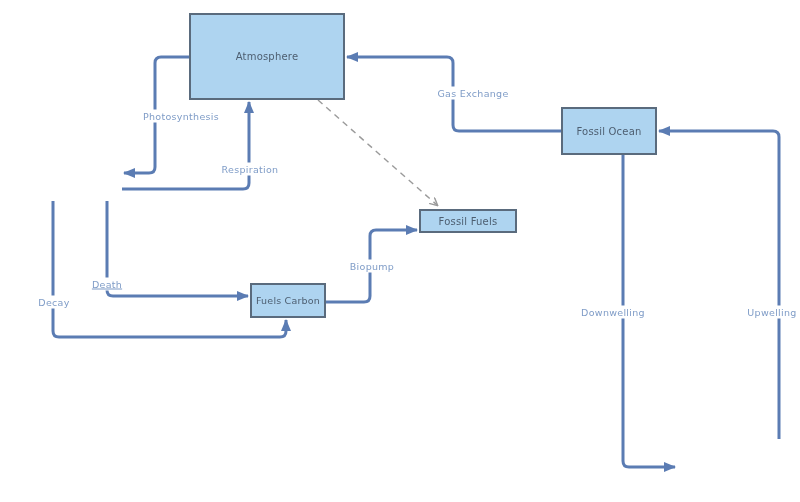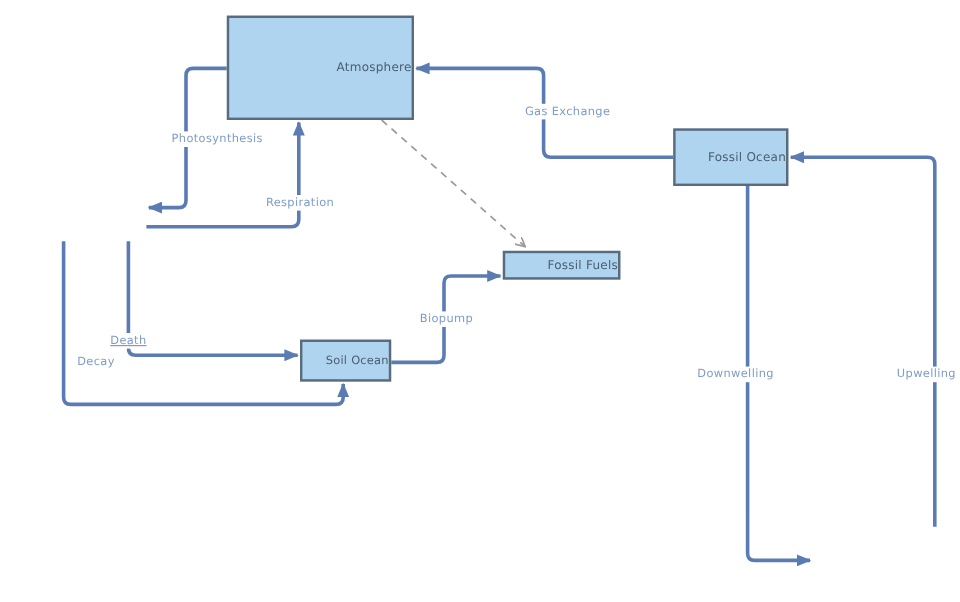--- a/index.html
+++ b/index.html
@@ -7,36 +7,36 @@
     --connector:#5b7cb3; --edge-label-text:#7f9cc7; --dashed:#9a9a9a; --canvas-bg:#ffffff;
   }
   html,body{margin:0;padding:0;}
   body{font-family:"DejaVu Sans","Liberation Sans",sans-serif;}
   .canvas{position:relative;width:800px;height:502px;background:var(--canvas-bg);overflow:hidden;}
   svg.edges{position:absolute;left:0;top:0;width:800px;height:502px;}
   svg.edges path.conn{fill:none;stroke:var(--connector);stroke-width:3;}
   svg.edges path.dash{fill:none;stroke:var(--dashed);stroke-width:1.4;stroke-dasharray:6 5;}
   #ah-tri{fill:var(--connector);}
   #ah-open-line{fill:none;stroke:var(--dashed);stroke-width:1.4;}
-  .node{position:absolute;display:flex;align-items:center;justify-content:flex-end;
+  .node{position:absolute;display:flex;align-items:center;justify-content:center;
         background:var(--node-fill);border:2px solid var(--node-border);box-sizing:border-box;
         color:var(--node-text);font-size:10px;letter-spacing:0.2px;white-space:nowrap;}
   .n-atmosphere{left:189px;top:13px;width:156px;height:87px;}
   .n-terrestrial{left:12px;top:148px;width:110px;height:53px;font-size:9.5px;}
   .n-surface{left:561px;top:107px;width:96px;height:48px;}
   .n-fossil{left:419px;top:209px;width:98px;height:24px;}
   .n-soil{left:250px;top:283px;width:76px;height:35px;font-size:9.5px;}
   .n-deep{left:677px;top:439px;width:110px;height:56px;}
   .edge-label{position:absolute;transform:translate(-50%,-50%);background:var(--canvas-bg);
         color:var(--edge-label-text);font-size:9.5px;letter-spacing:0.3px;padding:1px 3px;white-space:nowrap;}
   .l-photosynthesis{left:154px;top:116px;margin-left:27px;}
   .l-respiration{left:250px;top:169px;}
   .l-gasexchange{left:473px;top:93px;}
   .l-death{left:107px;top:284px;text-decoration:underline;}
-  .l-decay{left:54px;top:302px;margin-left:26px;}
+  .l-decay{left:54px;top:302px;}
   .l-biopump{left:372px;top:266px;}
   .l-downwelling{left:613px;top:312px;}
   .l-upwelling{left:772px;top:312px;}
 </style>
 </head>
 <body>
 
 <div class="canvas">
 
   <svg class="edges" xmlns="http://www.w3.org/2000/svg">
@@ -62,21 +62,21 @@
   <div class="node n-atmosphere">
     <span>Atmosphere</span>
   </div>
   <div class="node n-surface">
     <span>Fossil Ocean</span>
   </div>
   <div class="node n-fossil">
     <span>Fossil Fuels</span>
   </div>
   <div class="node n-soil">
-    <span>Soil Ocean</span>
+    <span>Fuels Carbon</span>
   </div>
 
   <div class="edge-label l-photosynthesis">Photosynthesis</div>
   <div class="edge-label l-respiration">Respiration</div>
   <div class="edge-label l-gasexchange">Gas Exchange</div>
   <div class="edge-label l-death">Death</div>
   <div class="edge-label l-decay">Decay</div>
   <div class="edge-label l-biopump">Biopump</div>
   <div class="edge-label l-downwelling">Downwelling</div>
   <div class="edge-label l-upwelling">Upwelling</div>

